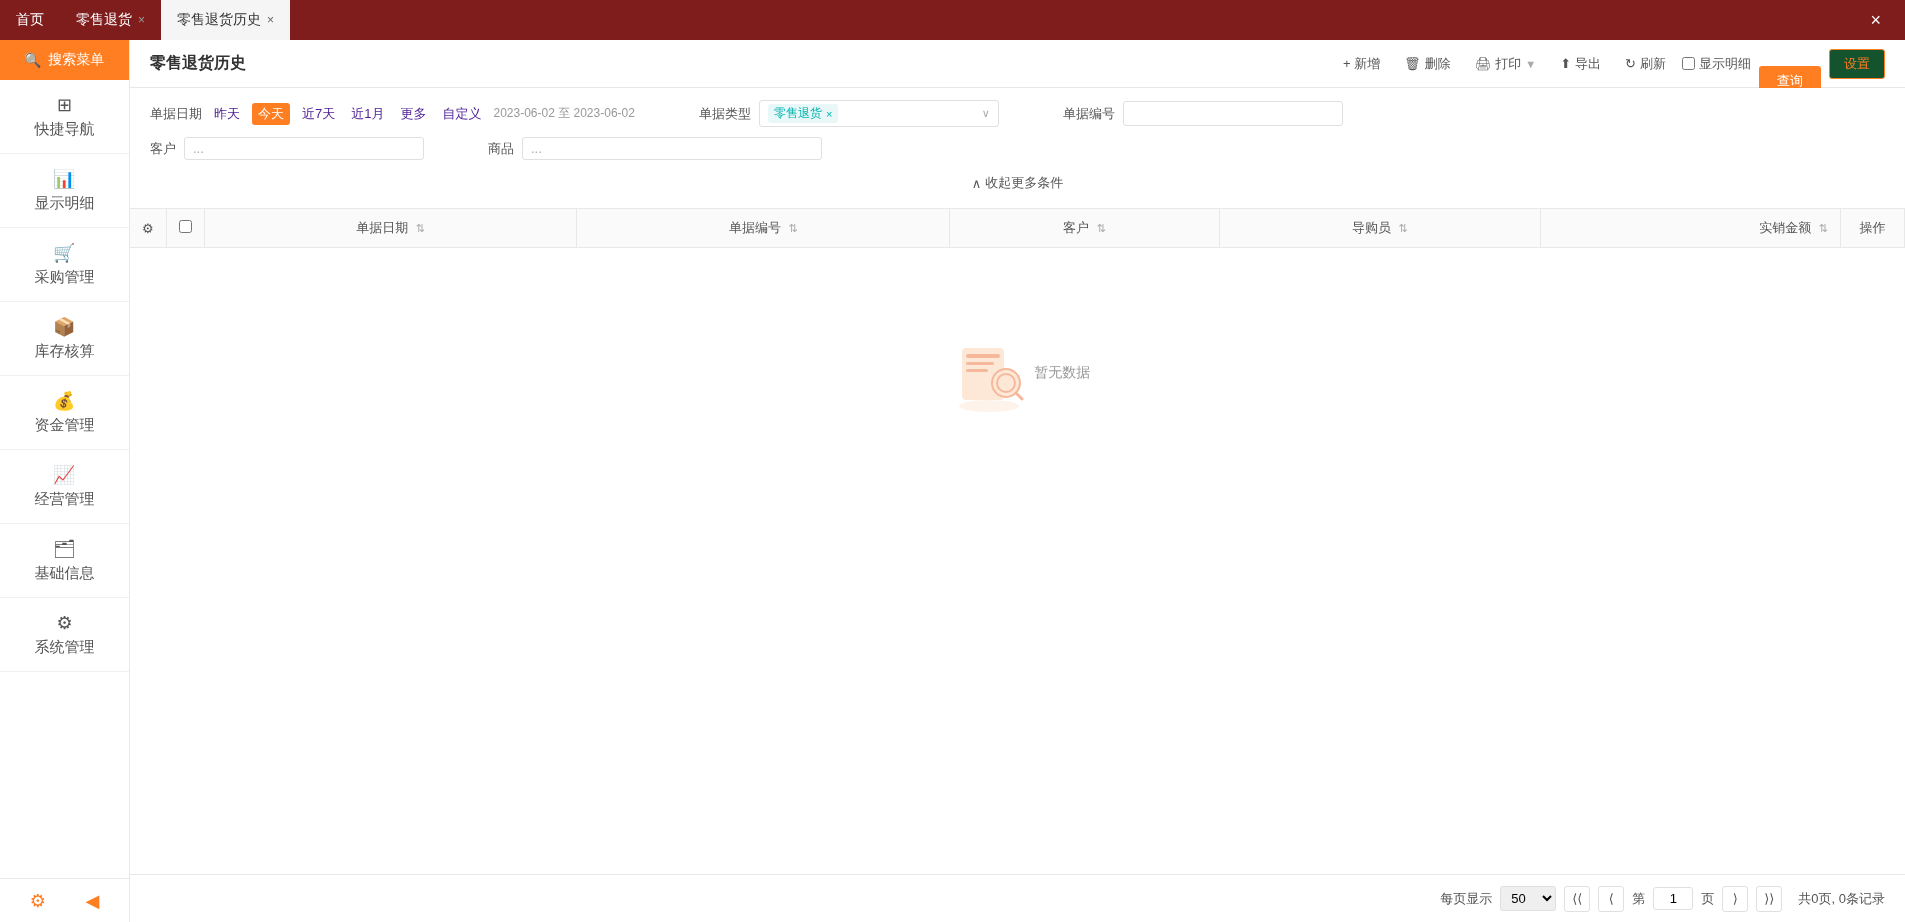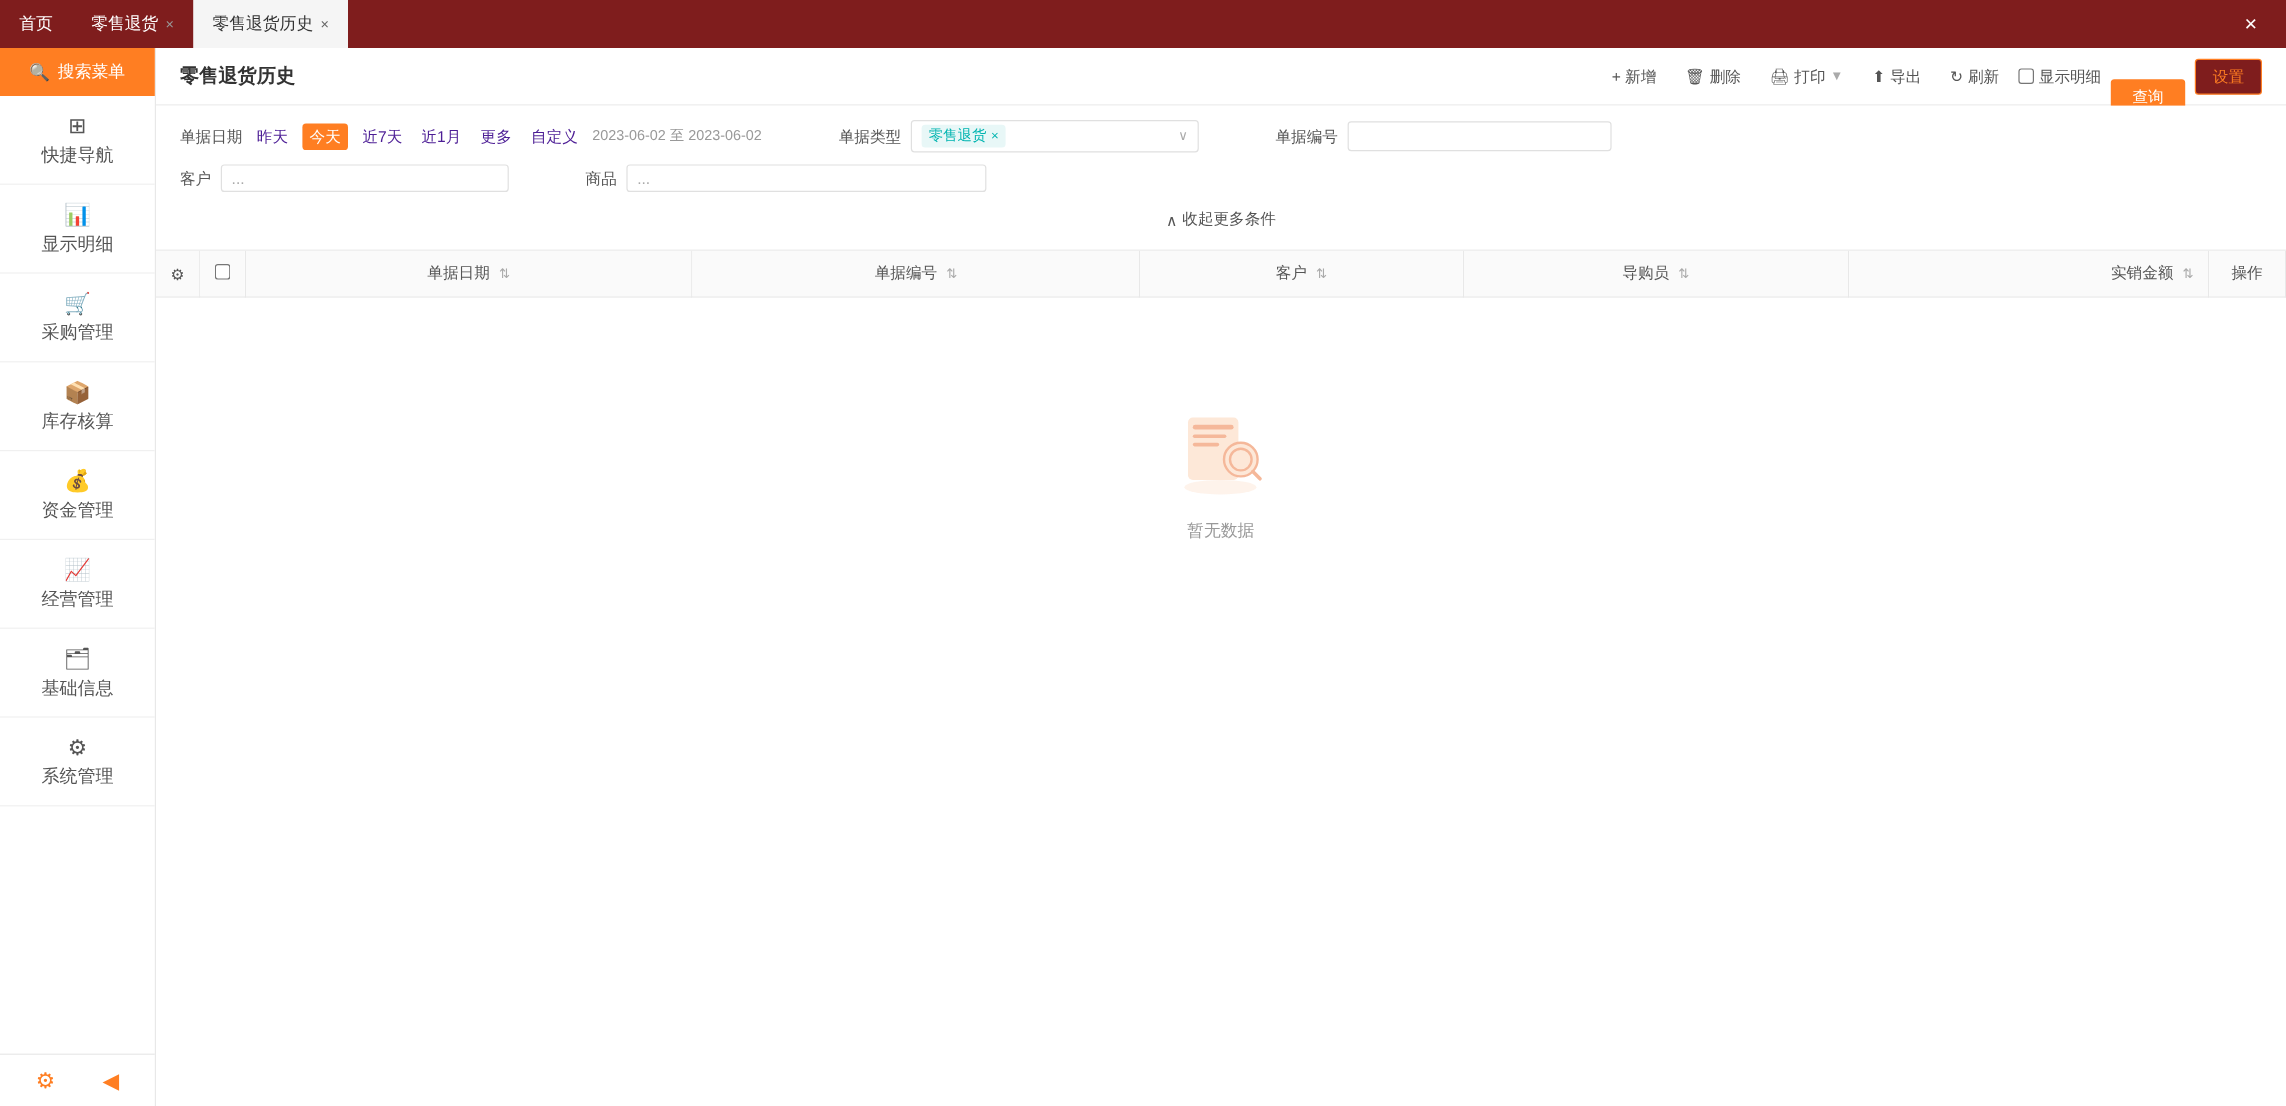--- a/index.html
+++ b/index.html
@@ -133,21 +133,21 @@
       background: #ff7e22;
       color: #fff;
       border: none;
       border-radius: 3px;
       padding: 6px 18px;
       font-size: 13px;
       cursor: pointer;
       margin-top: 35px;
     }
     .btn-setting {
-      background: #7f1d1d;
+      background: #14532d;
       color: #ff7e22;
       border: 1px solid #ff7e22;
       border-radius: 3px;
       padding: 5px 14px;
       font-size: 13px;
       cursor: pointer;
     }
 
     
     .filter-area {
@@ -270,25 +270,24 @@
       padding: 10px 12px;
       font-size: 13px;
       color: #333;
     }
     .th-check { width: 36px; text-align: center; }
     .th-settings { width: 36px; text-align: center; }
 
     
     .empty-state {
       display: flex;
-      flex-direction: column;
+      flex-direction: row;
       align-items: center;
       justify-content: center;
       padding: 80px 0;
-      gap: 16px;
     }
     .empty-icon {
       width: 90px;
       height: 90px;
     }
     .empty-text {
       font-size: 14px;
       color: #999;
     }
 
@@ -544,15 +543,32 @@
                   <line x1="72" y1="65" x2="78" y2="71" stroke="#f5b89a" stroke-width="3" stroke-linecap="round"></line>
                 </svg>
                 <span class="empty-text">暂无数据</span>
               </div>
             </td>
           </tr>
         </tbody>
       </table>
     </div>
 
+    <div class="pagination-bar">
+      <span>每页显示</span>
+      <select class="page-size-select">
+        <option value="20">20</option>
+        <option value="50" selected="">50</option>
+        <option value="100">100</option>
+        <option value="200">200</option>
+      </select>
+      <div class="page-btn">⟨⟨</div>
+      <div class="page-btn">⟨</div>
+      <span>第</span>
+      <input type="text" class="page-input" value="1" style="">
+      <span>页</span>
+      <div class="page-btn">⟩</div>
+      <div class="page-btn">⟩⟩</div>
+      <span style="margin-left:8px;">共0页, 0条记录</span>
+    </div>
 
   </div>
 </div>
 
 </body></html>

